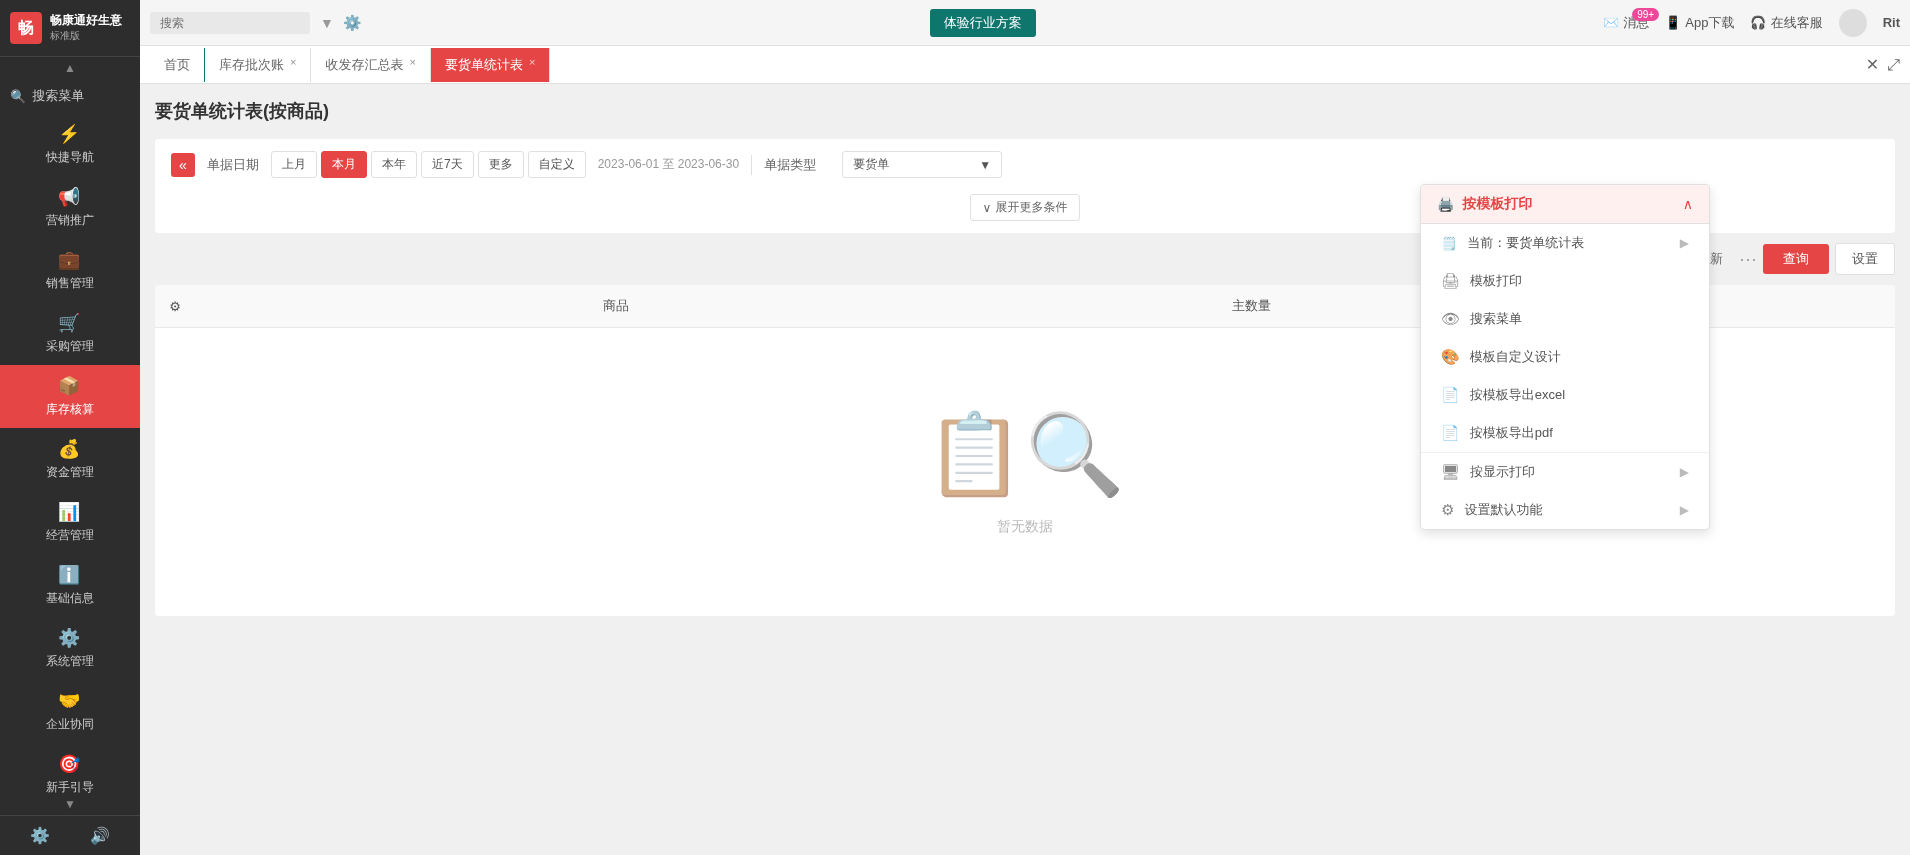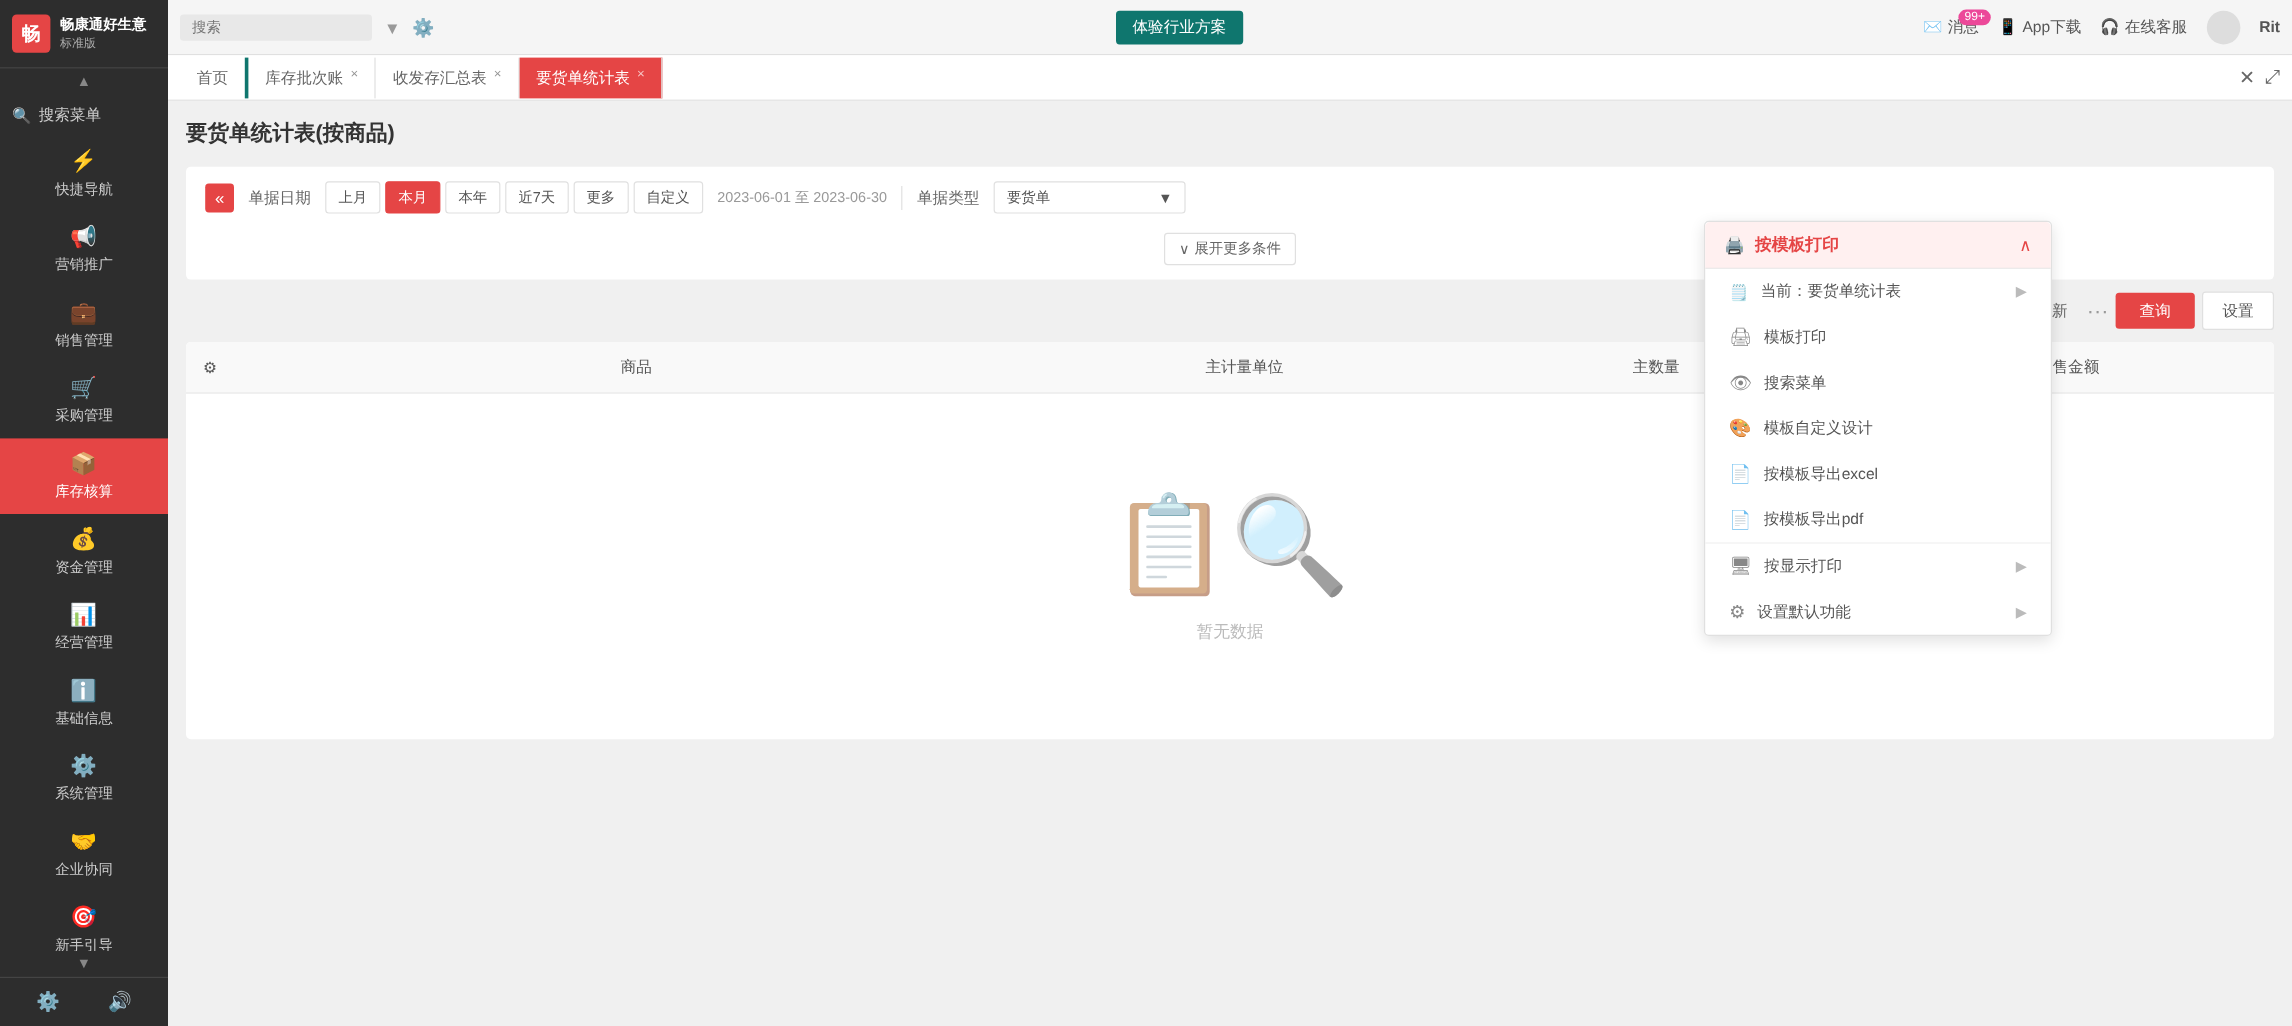--- a/index.html
+++ b/index.html
@@ -36,41 +36,41 @@
     .topbar-right { display: flex; align-items: center; gap: 16px; margin-left: auto; }
     .topbar-msg { display: flex; align-items: center; gap: 4px; color: #555; cursor: pointer; font-size: 13px; position: relative; }
     .badge { background: #ec4899; color: white; border-radius: 8px; padding: 1px 5px; font-size: 10px; position: absolute; top: -6px; right: -10px; }
     .topbar-app { display: flex; align-items: center; gap: 4px; color: #555; cursor: pointer; font-size: 13px; }
     .topbar-service { display: flex; align-items: center; gap: 4px; color: #555; cursor: pointer; font-size: 13px; }
     .topbar-avatar { width: 28px; height: 28px; background: #ddd; border-radius: 50%; cursor: pointer; }
     .topbar-username { color: #555; cursor: pointer; font-size: 13px; font-weight: bold; }
 
     
     .tabbar { height: 38px; background: #fff; display: flex; align-items: center; padding: 0 10px; border-bottom: 1px solid #e0e0e0; flex-shrink: 0; gap: 0; }
-    .tab-home { padding: 8px 14px; color: #666; cursor: pointer; font-size: 13px; border-right: 3px solid #0f766e; }
+    .tab-home { padding: 8px 14px; color: #666; cursor: pointer; font-size: 13px; border-right: 1px solid #0f766e; }
     .tab-item { padding: 8px 14px; color: #666; cursor: pointer; font-size: 13px; display: flex; gap: 6px; border-right: 1px solid #e0e0e0; }
     .tab-item.active { background: #e54545; color: white; }
     .tab-close { font-size: 11px; cursor: pointer; opacity: 0.7; }
     .tab-actions { margin-left: auto; display: flex; gap: 8px; }
     .tab-action-btn { background: none; border: none; cursor: pointer; color: #666; font-size: 16px; }
 
     
     .content { flex: 1; padding: 15px; overflow-y: auto; position: relative; }
     .page-title { font-size: 18px; font-weight: bold; color: #333; margin-bottom: 16px; }
 
     
     .filter-bar { background: #fff; border-radius: 4px; padding: 12px 16px; margin-bottom: 10px; }
     .filter-row { display: flex; align-items: center; gap: 12px; flex-wrap: wrap; }
     .filter-toggle { background: #e54545; color: white; border: none; width: 24px; height: 24px; border-radius: 3px; cursor: pointer; font-size: 14px; }
     .filter-label { color: #666; font-size: 13px; white-space: nowrap; }
     .date-btn { padding: 4px 10px; border: 1px solid #e0e0e0; background: #fff; border-radius: 3px; cursor: pointer; font-size: 12px; color: #555; }
     .date-btn.active { background: #e54545; color: white; border-color: #e54545; }
     .date-range-text { font-size: 12px; color: #999; }
     .filter-divider { width: 1px; height: 20px; background: #e0e0e0; }
-    .filter-select { display: flex; align-items: center; gap: 6px; border: 1px solid #e0e0e0; border-radius: 3px; padding: 4px 10px; background: #fff; min-width: 160px; cursor: pointer; font-size: 12px; color: #555; }
+    .filter-select { display: flex; align-items: center; gap: 6px; border: 1px solid #e0e0e0; border-radius: 3px; padding: 4px 10px; background: #fff; min-width: 160px; cursor: pointer; font-size: 12px; color: #555; margin-left: 14px; }
     .expand-btn { display: flex; align-items: center; gap: 4px; color: #666; cursor: pointer; font-size: 12px; padding: 4px 12px; border: 1px solid #e0e0e0; background: #fff; border-radius: 3px; margin: 8px auto 0; }
 
     
     .toolbar { display: flex; align-items: center; gap: 10px; margin-bottom: 10px; }
     .toolbar-print-btn { display: flex; align-items: center; gap: 4px; border: none; background: none; color: #666; cursor: pointer; font-size: 13px; padding: 5px 10px; }
     .toolbar-export-btn { display: flex; align-items: center; gap: 4px; border: none; background: none; color: #666; cursor: pointer; font-size: 13px; padding: 5px 10px; }
     .toolbar-refresh-btn { display: flex; align-items: center; gap: 4px; border: none; background: none; color: #666; cursor: pointer; font-size: 13px; padding: 5px 10px; }
     .toolbar-query-btn { background: #e54545; color: white; border: none; border-radius: 3px; padding: 6px 20px; cursor: pointer; font-size: 13px; }
     .toolbar-set-btn { background: white; color: #555; border: 1px solid #e0e0e0; border-radius: 3px; padding: 6px 16px; cursor: pointer; font-size: 13px; text-align: right; }
     .toolbar-dots { color: #999; cursor: pointer; font-size: 18px; }
@@ -274,21 +274,20 @@
           <button class="toolbar-set-btn">设置</button>
         </div>
       </div>
 
       <div class="table-area">
         <div class="table-header">
           <div class="th" style="flex:0 0 40px;">
             <span>⚙</span>
           </div>
           <div class="th wide">商品</div>
-          <div class="th">主计量单位</div>
           <div class="th">主数量</div>
           <div class="th">零售金额</div>
         </div>
         <div class="empty-state">
           <div class="empty-icon">📋🔍</div>
           <div class="empty-text">暂无数据</div>
         </div>
       </div>
 
       <div class="dropdown-panel">

